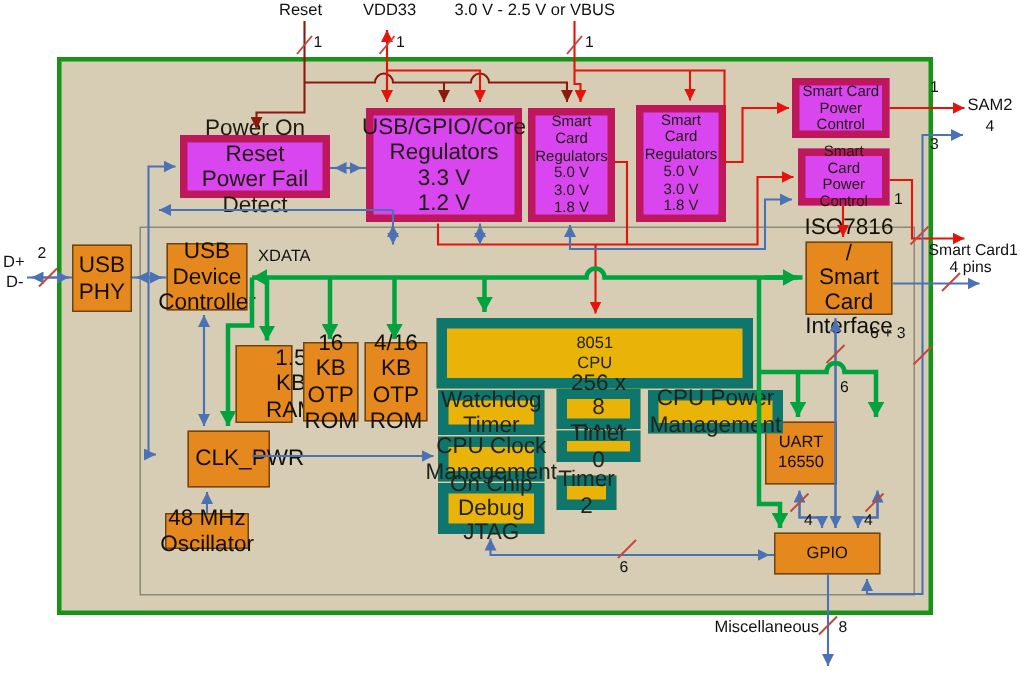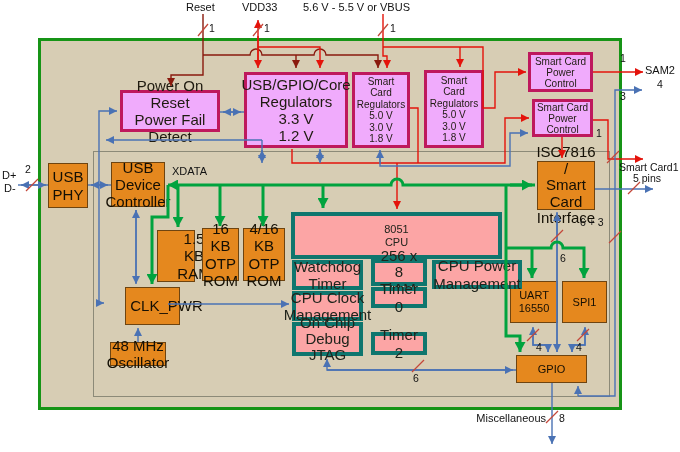--- a/index.html
+++ b/index.html
@@ -4,23 +4,23 @@
 <style>
   html,body{margin:0;padding:0;background:#ffffff;}
   .stage{position:relative;width:680px;height:452px;background:#ffffff;overflow:hidden;
          font-family:"Liberation Sans",sans-serif;}
   .board{position:absolute;left:38px;top:38px;width:584px;height:372px;
          background:#d7cdb4;border:3px solid #169416;box-sizing:border-box;}
   .inner{position:absolute;left:93px;top:151px;width:517px;height:246px;
          border:1px solid #8c8a78;box-sizing:border-box;}
   .block{position:absolute;box-sizing:border-box;display:flex;align-items:center;justify-content:center;
          text-align:center;white-space:pre-line;font-size:15px;line-height:1.15;color:#1f1b10;}
-  .tan{background:#f0abfc;border:3px solid #be185d;}
+  .tan{background:#d946ef;border:5px solid #be185d;}
   .orange{background:#e5881e;border:1px solid #6e4410;color:#140f04;}
-  .light{background:#fca5a5;border:4px solid #0f766e;color:#20241c;}
+  .light{background:#eab308;border:7px solid #0f766e;color:#20241c;}
   .lbl{position:absolute;font-size:11px;line-height:1.15;color:#121212;white-space:nowrap;}
   .num{font-size:10.5px;}
   .wires{position:absolute;left:0;top:0;pointer-events:none;}
 </style>
 </head>
 <body>
 
 <div class="stage">
 
   <div class="board"></div>
@@ -65,39 +65,38 @@
   <div class="block orange" style="left:243px;top:228px;width:42px;height:53px;">4/16
 KB
 OTP
 ROM</div>
   <div class="block orange" style="left:537px;top:161px;width:58px;height:49px;line-height:1.1;">ISO7816 /
 Smart
 Card
 Interface</div>
   <div class="block orange" style="left:510px;top:281px;width:48px;height:42px;font-size:11px;">UART
 16550</div>
-  <div class="block orange" style="left:562px;top:281px;width:45px;height:42px;font-size:11px;">SPI1</div>
   <div class="block orange" style="left:516px;top:355px;width:71px;height:28px;font-size:11px;">GPIO</div>
   <div class="block orange" style="left:125px;top:287px;width:55px;height:38px;padding-left:28px;">CLK_PWR</div>
   <div class="block orange" style="left:110px;top:342px;width:56px;height:24px;">48 MHz
 Oscillator</div>
 
   <div class="block light" style="left:291px;top:212px;width:211px;height:47px;font-size:11px;">8051
 CPU</div>
   <div class="block light" style="left:292px;top:260px;width:71px;height:30px;">Watchdog
 Timer</div>
   <div class="block light" style="left:292px;top:291px;width:71px;height:30px;">CPU Clock
 Management</div>
   <div class="block light" style="left:292px;top:322px;width:71px;height:34px;line-height:1.08;">On Chip
 Debug
 JTAG</div>
   <div class="block light" style="left:371px;top:259px;width:56px;height:27px;line-height:1.08;">256 x 8
 RAM</div>
   <div class="block light" style="left:371px;top:287px;width:56px;height:21px;">Timer 0</div>
-  <div class="block light" style="left:371px;top:332px;width:56px;height:23px;">Timer 2</div>
+  <div class="block light" style="left:371px;top:317px;width:40px;height:23px;">Timer 2</div>
   <div class="block light" style="left:432px;top:260px;width:90px;height:29px;">CPU Power
 Management</div>
 
   <svg class="wires" width="680" height="452" viewBox="0 0 680 452">
     <defs>
       <marker id="mm" markerUnits="userSpaceOnUse" markerWidth="9" markerHeight="8" refX="8" refY="4" orient="auto">
         <path d="M0,0 L8,4 L0,8 Z" fill="#8a1a0e"></path>
         </marker>
       <marker id="mr" markerUnits="userSpaceOnUse" markerWidth="9" markerHeight="8" refX="8" refY="4" orient="auto">
         <path d="M0,0 L8,4 L0,8 Z" fill="#e4130b"></path>
@@ -190,38 +189,38 @@
       <path d="M609,243 L621,231"></path>
       <path d="M412,372 L424,360"></path>
       <path d="M527,341 L539,329"></path>
       <path d="M577,341 L589,329"></path>
       <path d="M546,423 L558,411"></path>
     </g>
   </svg>
 
   <div class="lbl" style="left:186px;top:1px;">Reset</div>
   <div class="lbl" style="left:242px;top:1px;">VDD33</div>
-  <div class="lbl" style="left:303px;top:1px;">5.6 V - 5.5 V or VBUS</div>
+  <div class="lbl" style="left:303px;top:1px;">3.0 V - 2.5 V or VBUS</div>
   <div class="lbl num" style="left:209px;top:22px;">1</div>
   <div class="lbl num" style="left:264px;top:22px;">1</div>
   <div class="lbl num" style="left:390px;top:22px;">1</div>
 
   <div class="lbl" style="left:2px;top:169px;">D+</div>
   <div class="lbl" style="left:4px;top:182px;">D-</div>
   <div class="lbl num" style="left:25px;top:163px;">2</div>
 
   <div class="lbl" style="left:172px;top:165px;font-size:11px;">XDATA</div>
 
   <div class="lbl" style="left:645px;top:64px;">SAM2</div>
   <div class="lbl num" style="left:657px;top:78px;">4</div>
   <div class="lbl num" style="left:620px;top:52px;">1</div>
   <div class="lbl num" style="left:620px;top:90px;">3</div>
 
   <div class="lbl" style="left:619px;top:161px;font-size:10.5px;">Smart Card1</div>
-  <div class="lbl" style="left:633px;top:172px;font-size:10.5px;">5 pins</div>
+  <div class="lbl" style="left:633px;top:172px;font-size:10.5px;">4 pins</div>
   <div class="lbl num" style="left:596px;top:127px;">1</div>
   <div class="lbl num" style="left:580px;top:216px;">6 + 3</div>
 
   <div class="lbl num" style="left:560px;top:252px;">6</div>
   <div class="lbl num" style="left:413px;top:372px;">6</div>
   <div class="lbl num" style="left:536px;top:341px;">4</div>
   <div class="lbl num" style="left:576px;top:341px;">4</div>
 
   <div class="lbl" style="left:462px;top:412px;width:84px;text-align:right;">Miscellaneous</div>
   <div class="lbl num" style="left:559px;top:412px;">8</div>

